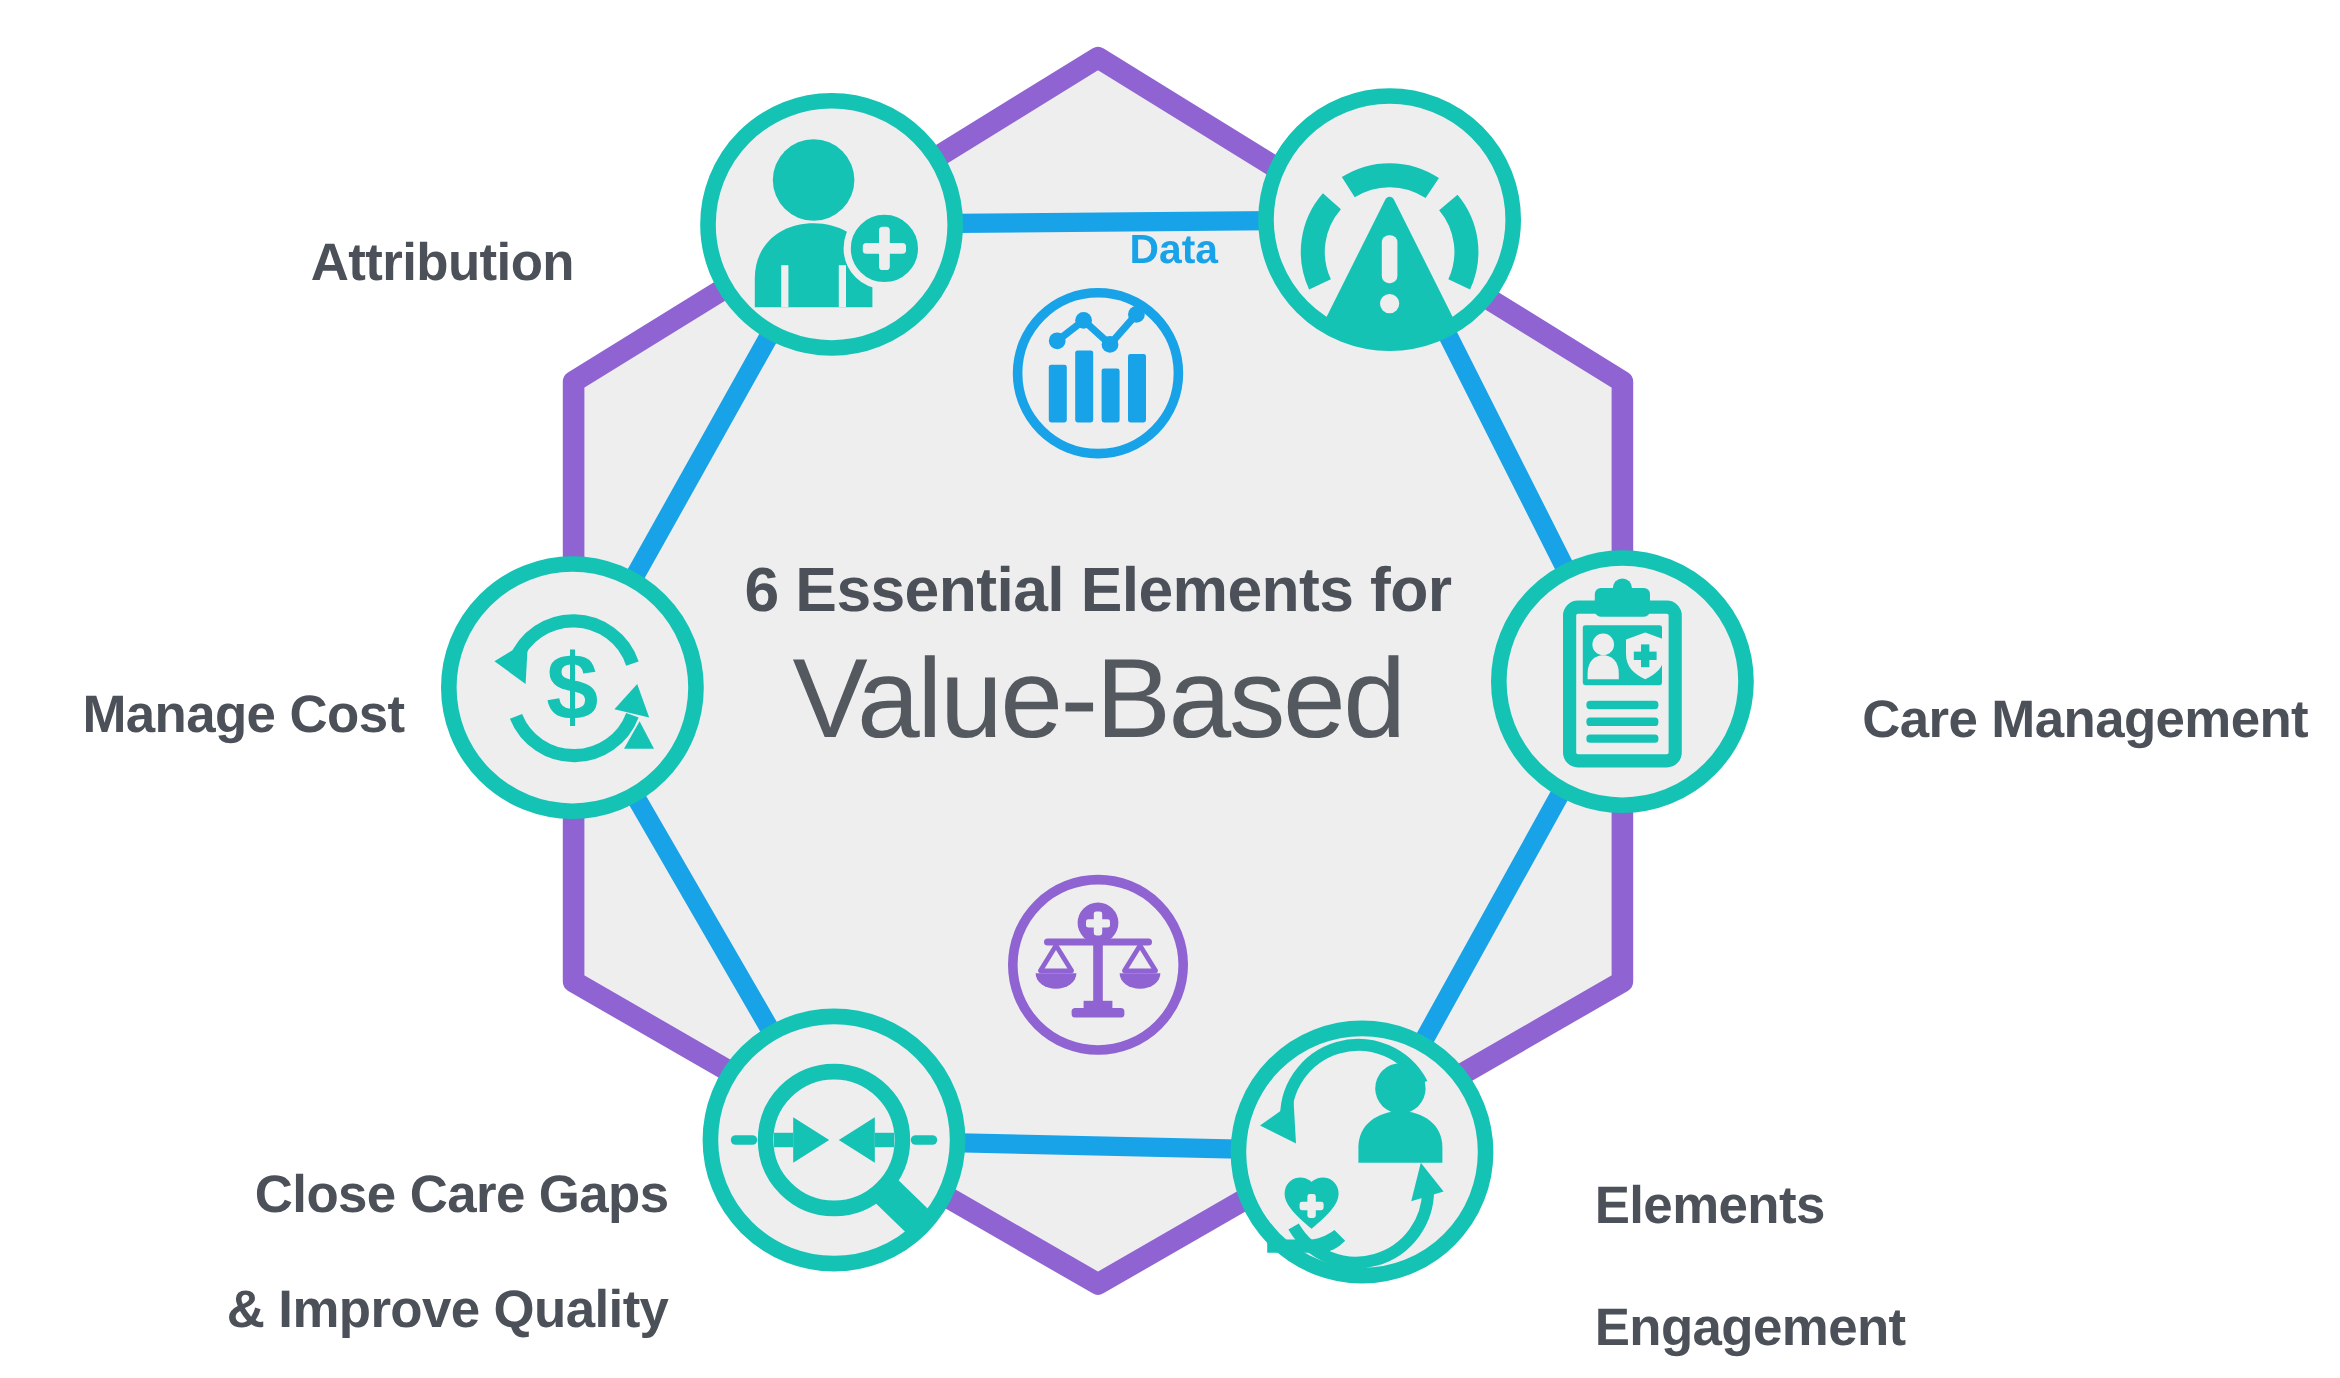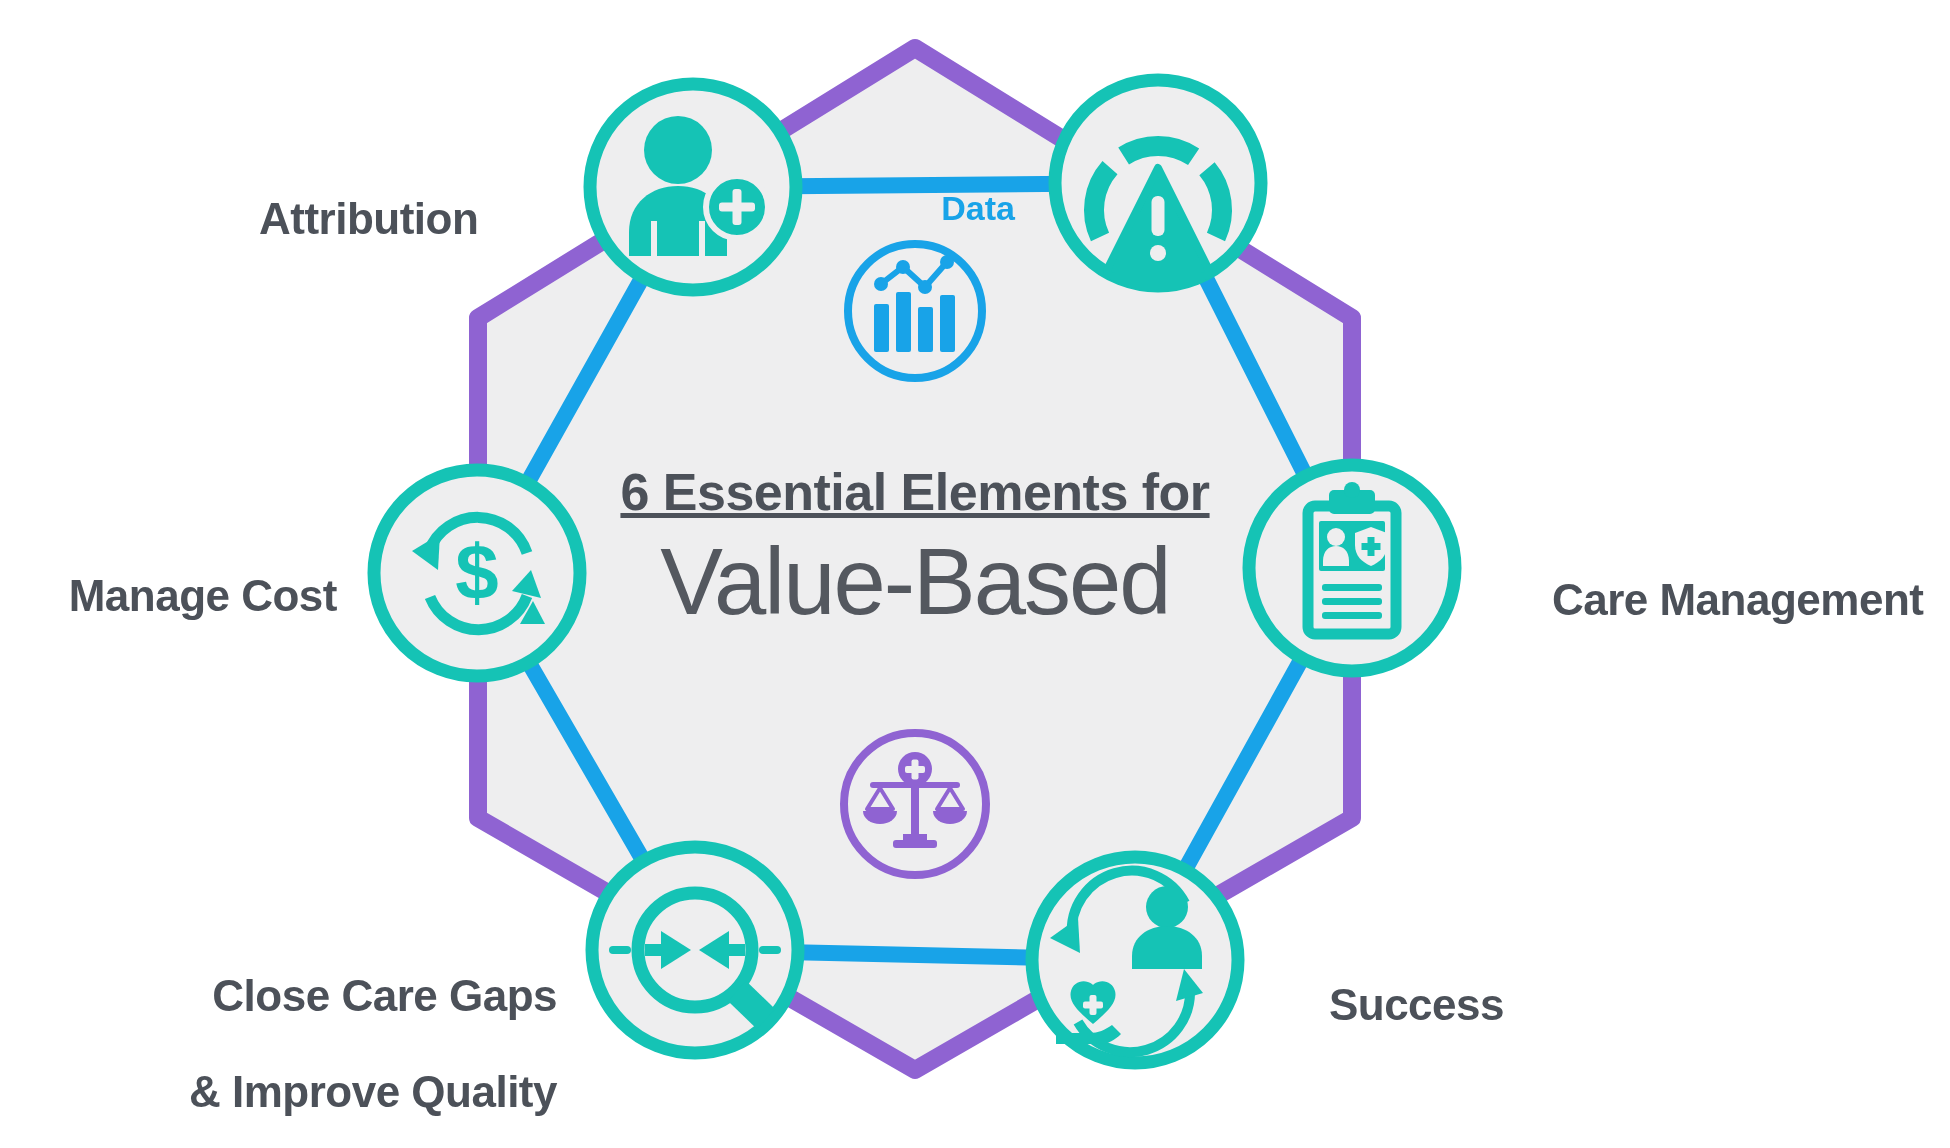--- a/index.html
+++ b/index.html
@@ -150,36 +150,37 @@
       <rect class="pf" x="911" y="780" width="8" height="58"></rect>
       <path class="ps" d="M880,788 l-13,21 h26 z" stroke-width="4" stroke-linejoin="round"></path>
       <path class="ps" d="M950,788 l-13,21 h26 z" stroke-width="4" stroke-linejoin="round"></path>
       <path class="pf" d="M863,811 a17,13 0 0 0 34,0 z"></path>
       <path class="pf" d="M933,811 a17,13 0 0 0 34,0 z"></path>
       <rect class="pf" x="903" y="834" width="24" height="6"></rect>
       <rect class="pf" x="893" y="840" width="44" height="8" rx="3"></rect>
     </g>
   </svg>
 
-  <div class="title-line title-top" style="left:510px;top:462px;width:810px;text-decoration:underline;">6 Essential Elements for</div>
+  <div class="title-line title-top" style="left:510px;top:462px;width:810px;">6 Essential Elements for</div>
   <div class="title-line title-big" style="left:510px;top:528px;width:810px;">Value-Based</div>
 
   <div class="tag data" style="left:815px;top:189px;width:200px;">Data</div>
 
   <div class="label right" style="right:1394px;top:147px;width:420px;text-align:center;">
     <span>Attribution</span>
   </div>
 
 
   <div class="label" style="left:1505px;top:528px;width:440px;">
     <span>Care Management</span><br>
   </div>
 
   <div class="label" style="left:1282px;top:928px;width:500px;line-height:51px;">
-    <span>Success</span><br>
+    <span>Elements</span><br>
+    <span>Engagement</span>
   </div>
 
   <div class="label right" style="right:1393px;top:924px;width:500px;">
     <span>Close Care Gaps</span><br>
     <span>&amp; Improve Quality</span>
   </div>
 
   <div class="label right" style="right:1613px;top:524px;width:330px;">
     <span>Manage Cost</span><br>
   </div>

